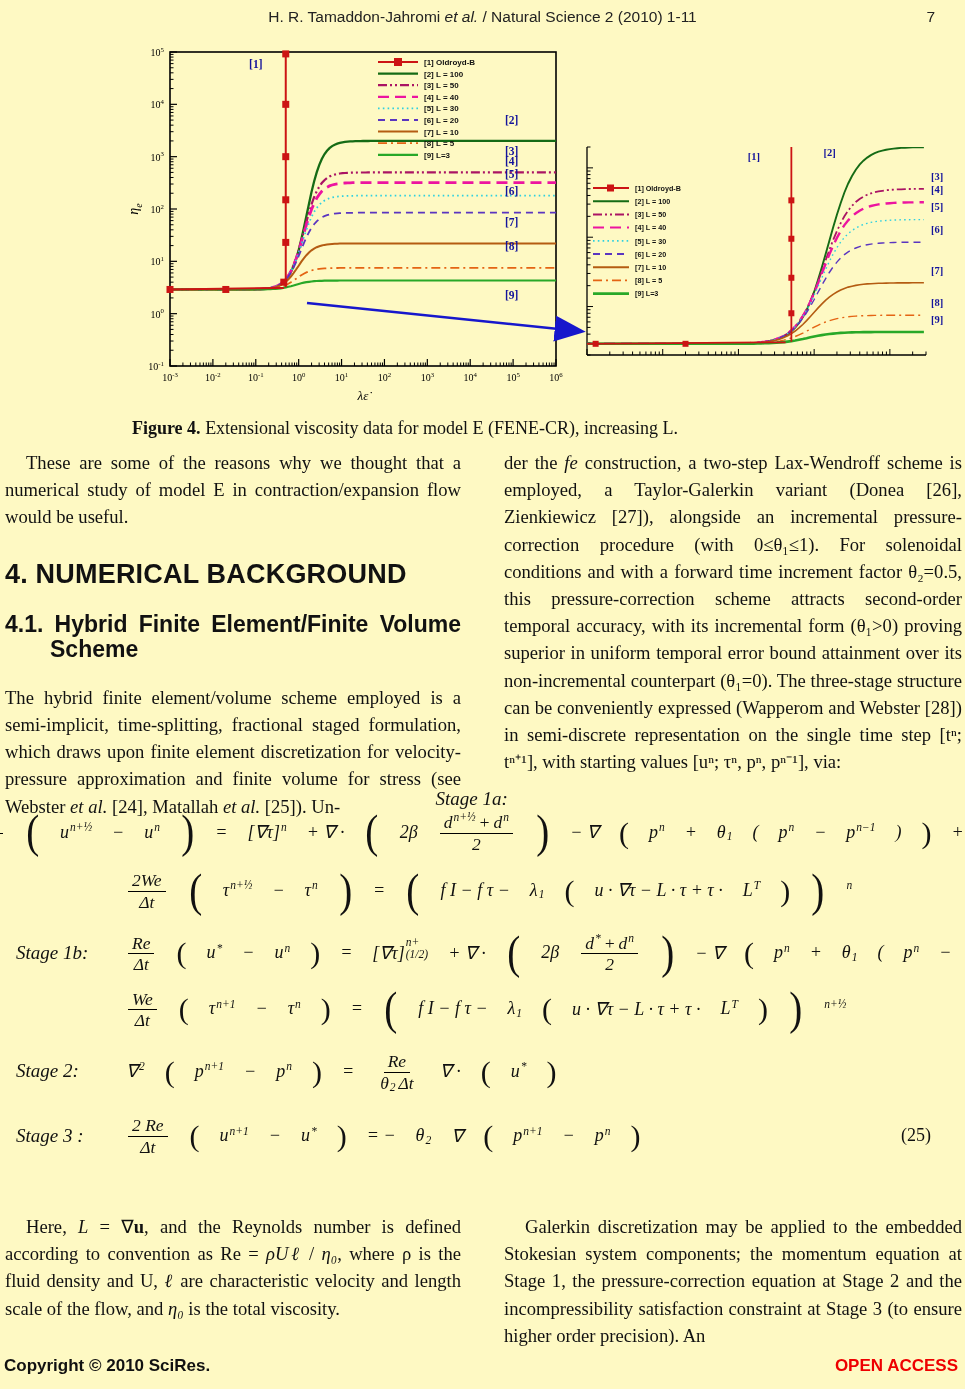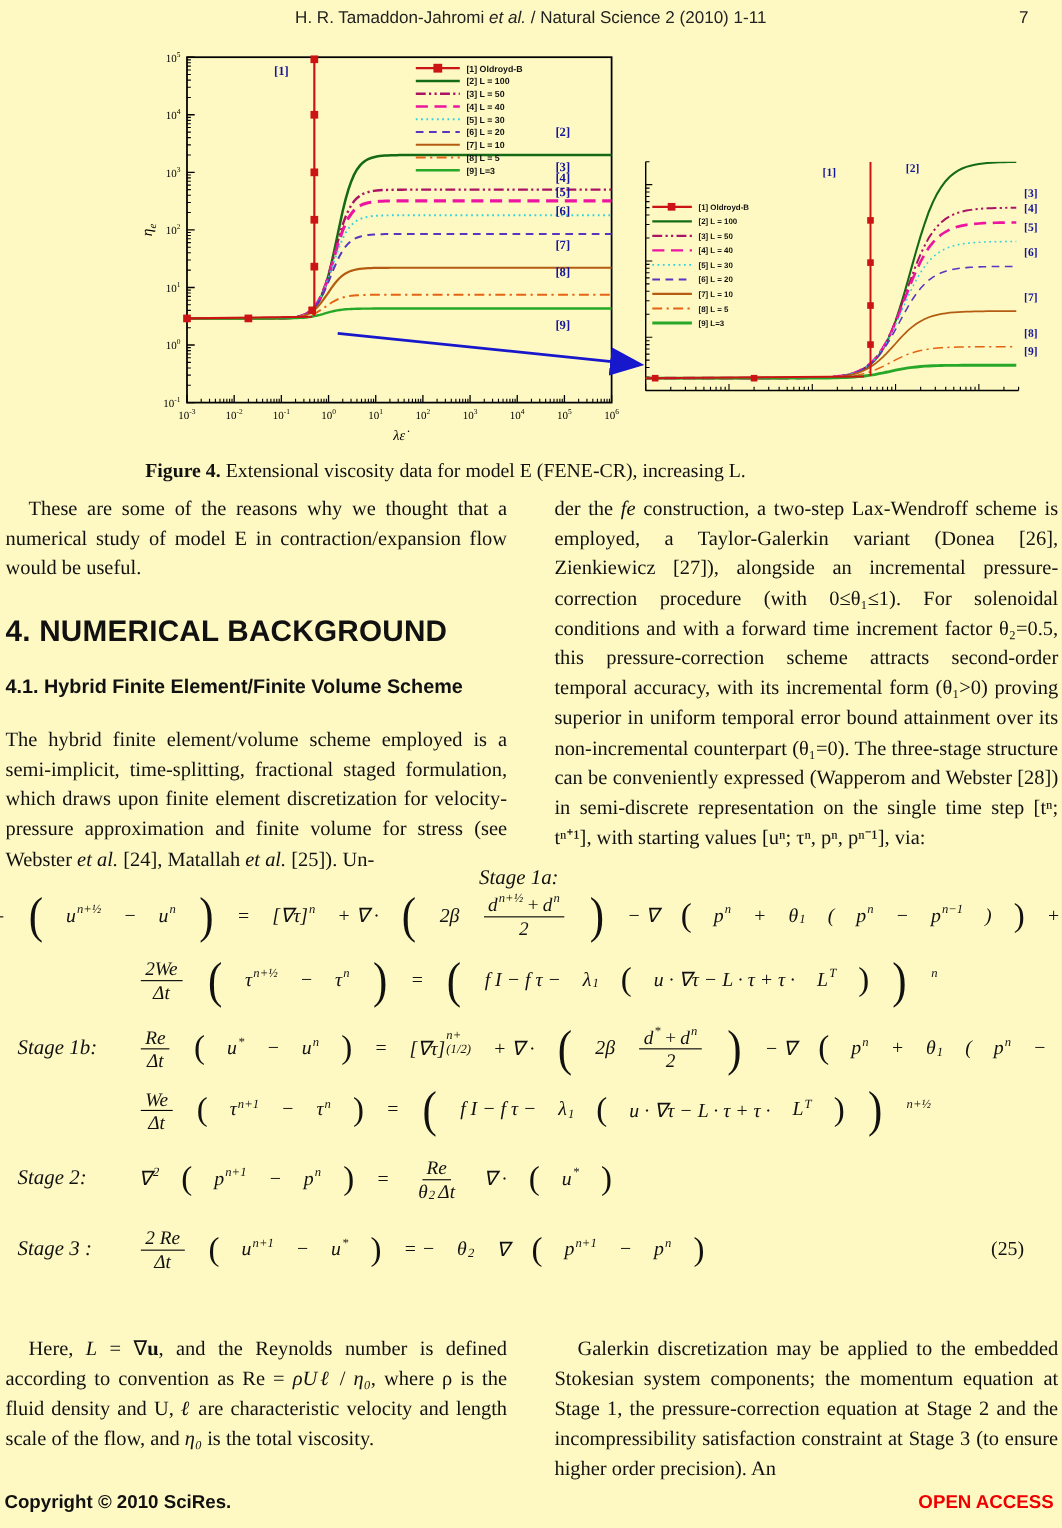--- a/index.html
+++ b/index.html
@@ -21,21 +21,21 @@
   .col{position:absolute;font-size:18.6px;line-height:27.2px;text-align:justify;}
   #colL{top:449px;left:5px;width:456px;}
   #colR{top:449px;left:504px;width:458px;}
   #colL2{top:1213px;left:5px;width:456px;}
   #colR2{top:1213px;left:504px;width:458px;}
   .p{margin:0;}
   .indent{text-indent:21px;}
   .it{font-style:italic;}
   .bf{font-weight:bold;}
   h1.sec{font-family:"Liberation Sans",sans-serif;font-size:27px;margin:30px 0 0 0;letter-spacing:.2px;}
-  h2.sec{font-family:"Liberation Sans",sans-serif;font-size:18px;margin:24px 0 0 0;
+  h2.sec{font-family:"Liberation Sans",sans-serif;font-size:23px;margin:24px 0 0 0;
          padding-left:45px;text-indent:-45px;line-height:25px;}
   #colL .p2{margin-top:22px;}
   
   .eqs{position:absolute;top:788px;left:0;width:965px;}
   .eq-row{display:flex;align-items:center;margin-bottom:14px;}
   .eq-label{flex:none;width:110px;padding-left:16px;font-style:italic;font-size:19px;}
   .eq-body{display:flex;align-items:center;gap:20px;font-style:italic;font-size:18px;flex-wrap:nowrap;}
   .eq-num{margin-left:auto;padding-right:34px;font-style:normal;font-size:18px;}
   .frac{display:inline-flex;flex-direction:column;align-items:center;font-size:17.5px;line-height:1.18;margin:0 2px;}
   .num{border-bottom:1.5px solid #000;padding:2px 4px 0 4px;display:flex;gap:3px;align-items:center;}

